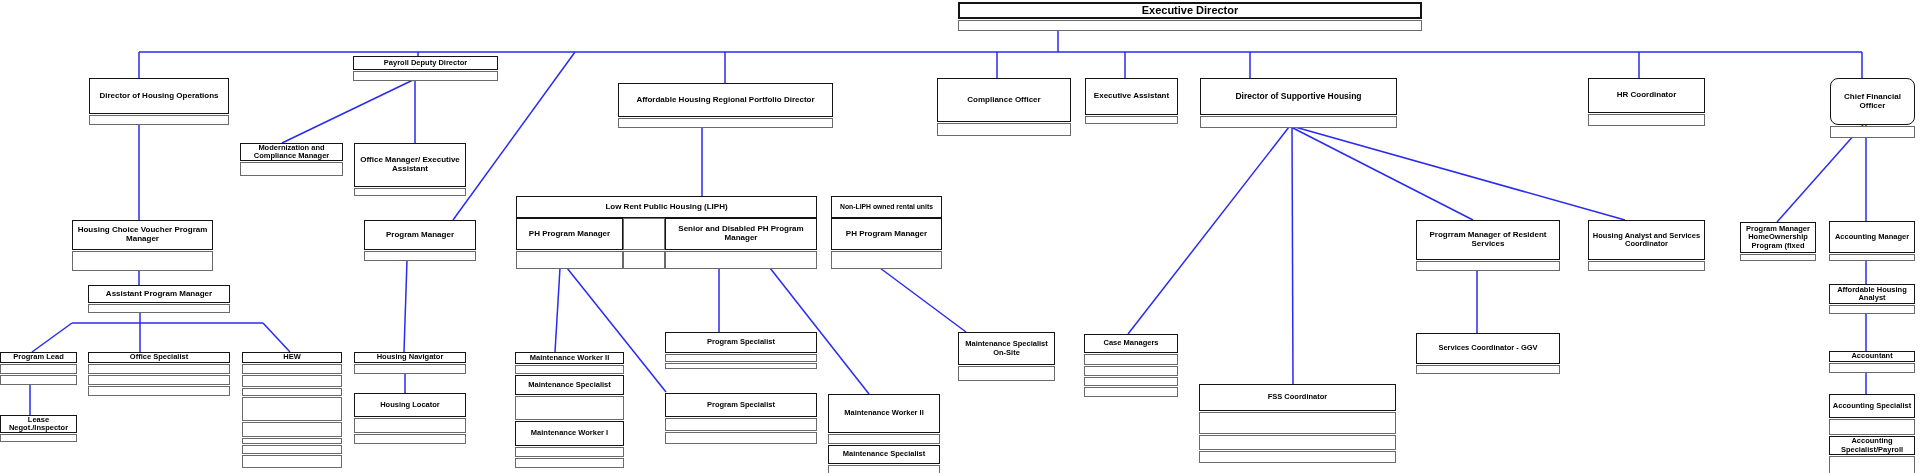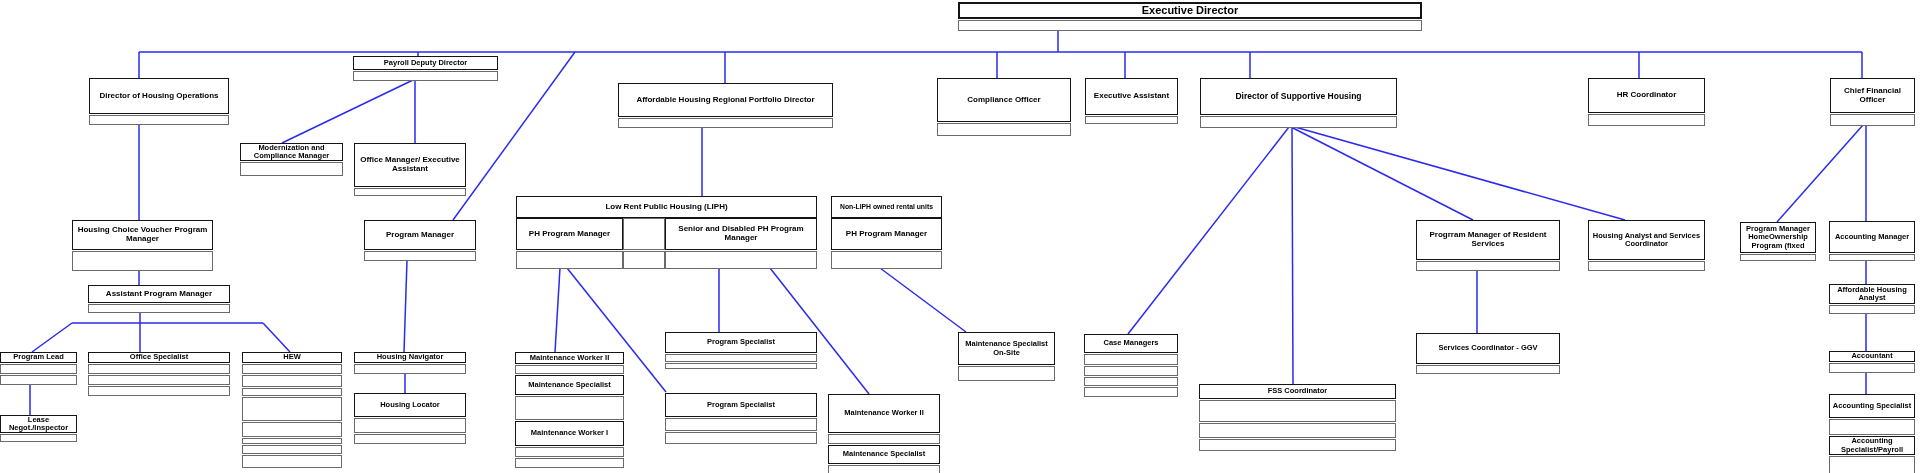--- a/index.html
+++ b/index.html
@@ -92,21 +92,21 @@
     </div>
     <div class="box" style="left: 1200px; top: 78px; width: 197px; font-size: 8.5px;">
       <div class="row title" style="height: 37px;">Director of Supportive Housing</div>
       <div class="row" style="height: 12px;"></div>
     </div>
     <div class="box" style="left: 1588px; top: 78px; width: 117px; font-size: 8px;">
       <div class="row title" style="height: 35px;">HR Coordinator</div>
       <div class="row" style="height: 12px;"></div>
     </div>
     <div class="box" style="left: 1830px; top: 78px; width: 85px; font-size: 8px;">
-      <div class="row title" style="height: 35px;">Chief Financial Officer</div>
+      <div class="row title" style="height: 47px; border-radius: 8px;">Chief Financial Officer</div>
       <div class="row" style="height: 12px;"></div>
     </div>
     <div class="box" style="left: 240px; top: 143px; width: 103px; font-size: 7.5px;">
       <div class="row title" style="height: 18px;">Modernization and Compliance Manager</div>
       <div class="row" style="height: 14px;"></div>
     </div>
     <div class="box" style="left: 354px; top: 143px; width: 112px; font-size: 8px;">
       <div class="row title" style="height: 44px;">Office Manager/ Executive Assistant</div>
       <div class="row" style="height: 8px;"></div>
     </div>
@@ -209,21 +209,21 @@
       <div class="row" style="height: 15px;"></div>
     </div>
     <div class="box" style="left: 1084px; top: 334px; width: 94px; font-size: 7.5px;">
       <div class="row title" style="height: 19px;">Case Managers</div>
       <div class="row" style="height: 11px;"></div>
       <div class="row" style="height: 10px;"></div>
       <div class="row" style="height: 9px;"></div>
       <div class="row" style="height: 10px;"></div>
     </div>
     <div class="box" style="left: 1199px; top: 384px; width: 197px; font-size: 7.5px;">
-      <div class="row title" style="height: 15px;">FSS Coordinator</div>
+      <div class="row title" style="height: 27px;">FSS Coordinator</div>
       <div class="row" style="height: 22px;"></div>
       <div class="row" style="height: 15px;"></div>
       <div class="row" style="height: 12px;"></div>
     </div>
     <div class="box" style="left: 1416px; top: 220px; width: 144px; font-size: 8px;">
       <div class="row title" style="height: 40px;">Progrram Manager of Resident Services</div>
       <div class="row" style="height: 10px;"></div>
     </div>
     <div class="box" style="left: 1416px; top: 333px; width: 144px; font-size: 7.5px;">
       <div class="row title" style="height: 31px;">Services Coordinator - GGV</div>

